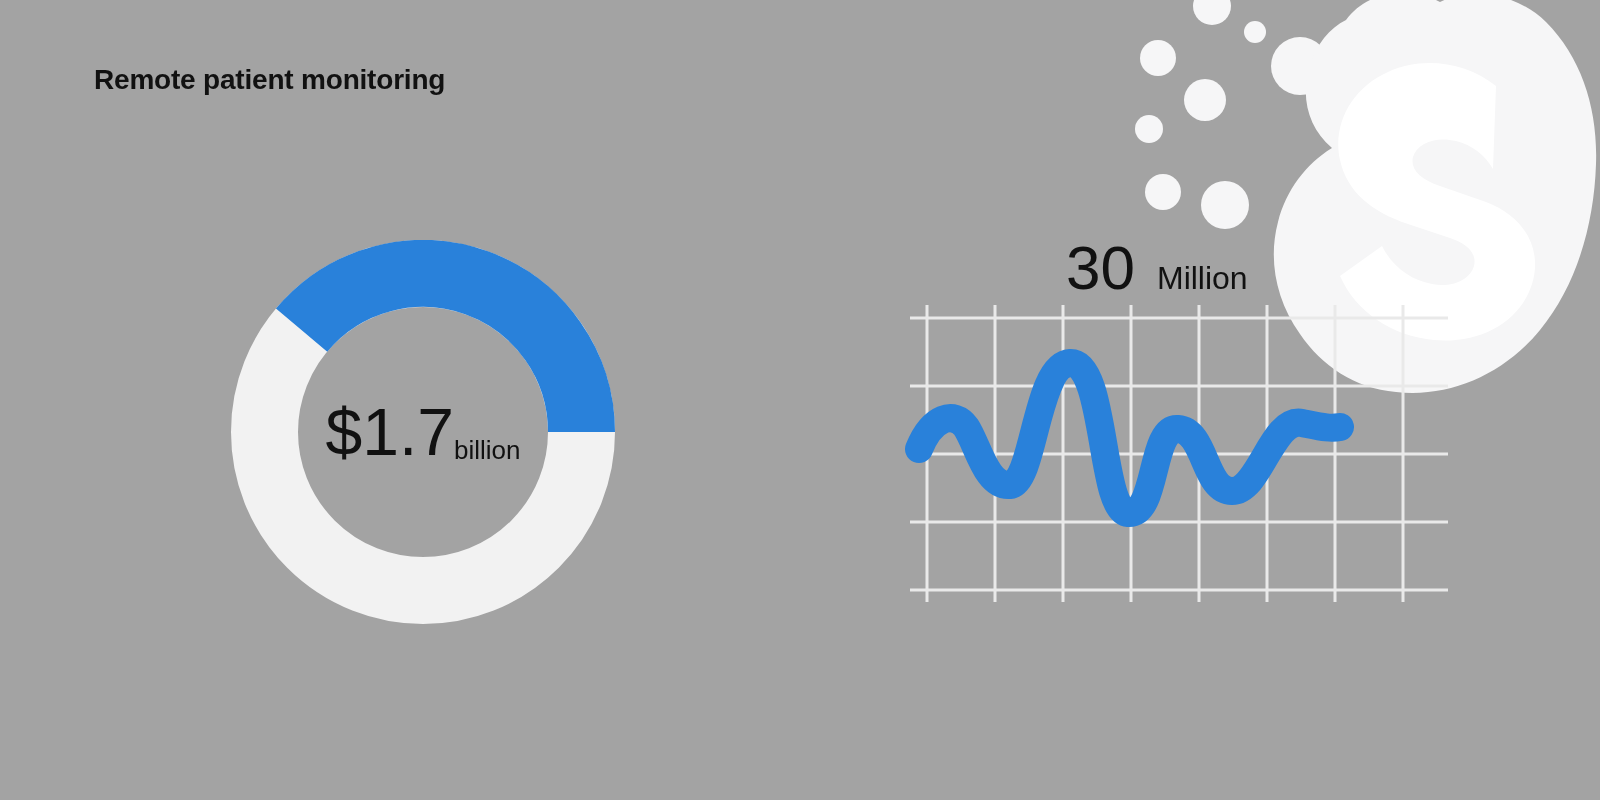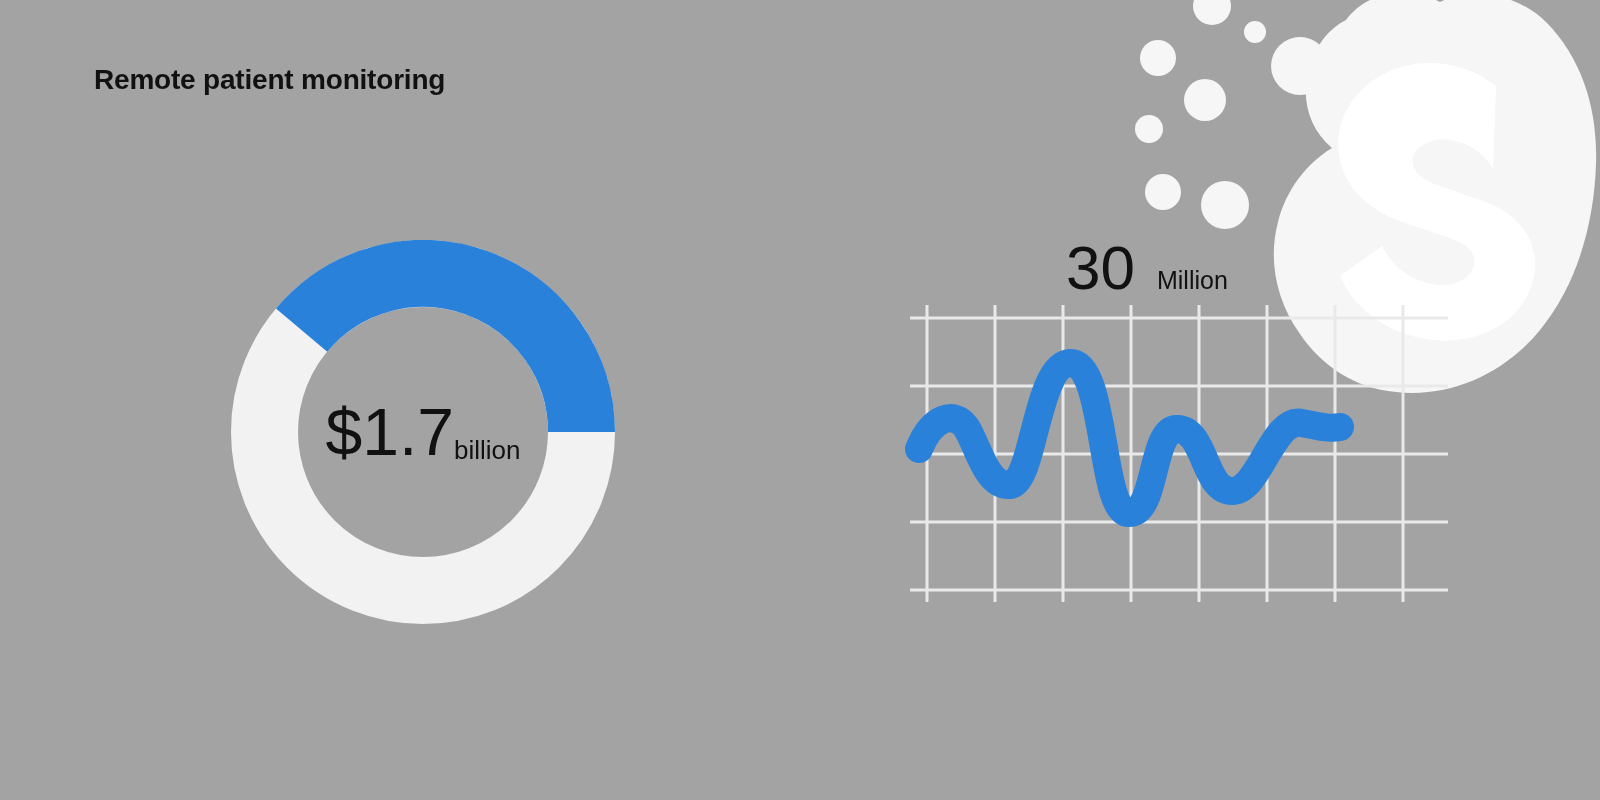--- a/index.html
+++ b/index.html
@@ -103,21 +103,21 @@
     margin-top: 12px;
   }
   #spark-value {
     font-size: 62px;
     font-weight: 400;
     line-height: 1;
     color: #111111;
   }
   #spark-unit {
     margin-left: 22px;
-    font-size: 25px;
+    font-size: 32px;
     font-weight: 400;
     color: #111111;
   }
   #spark-chart {
     position: absolute;
     left: 10px;
     top: 80px;
     width: 545px;
     height: 300px;
   }

